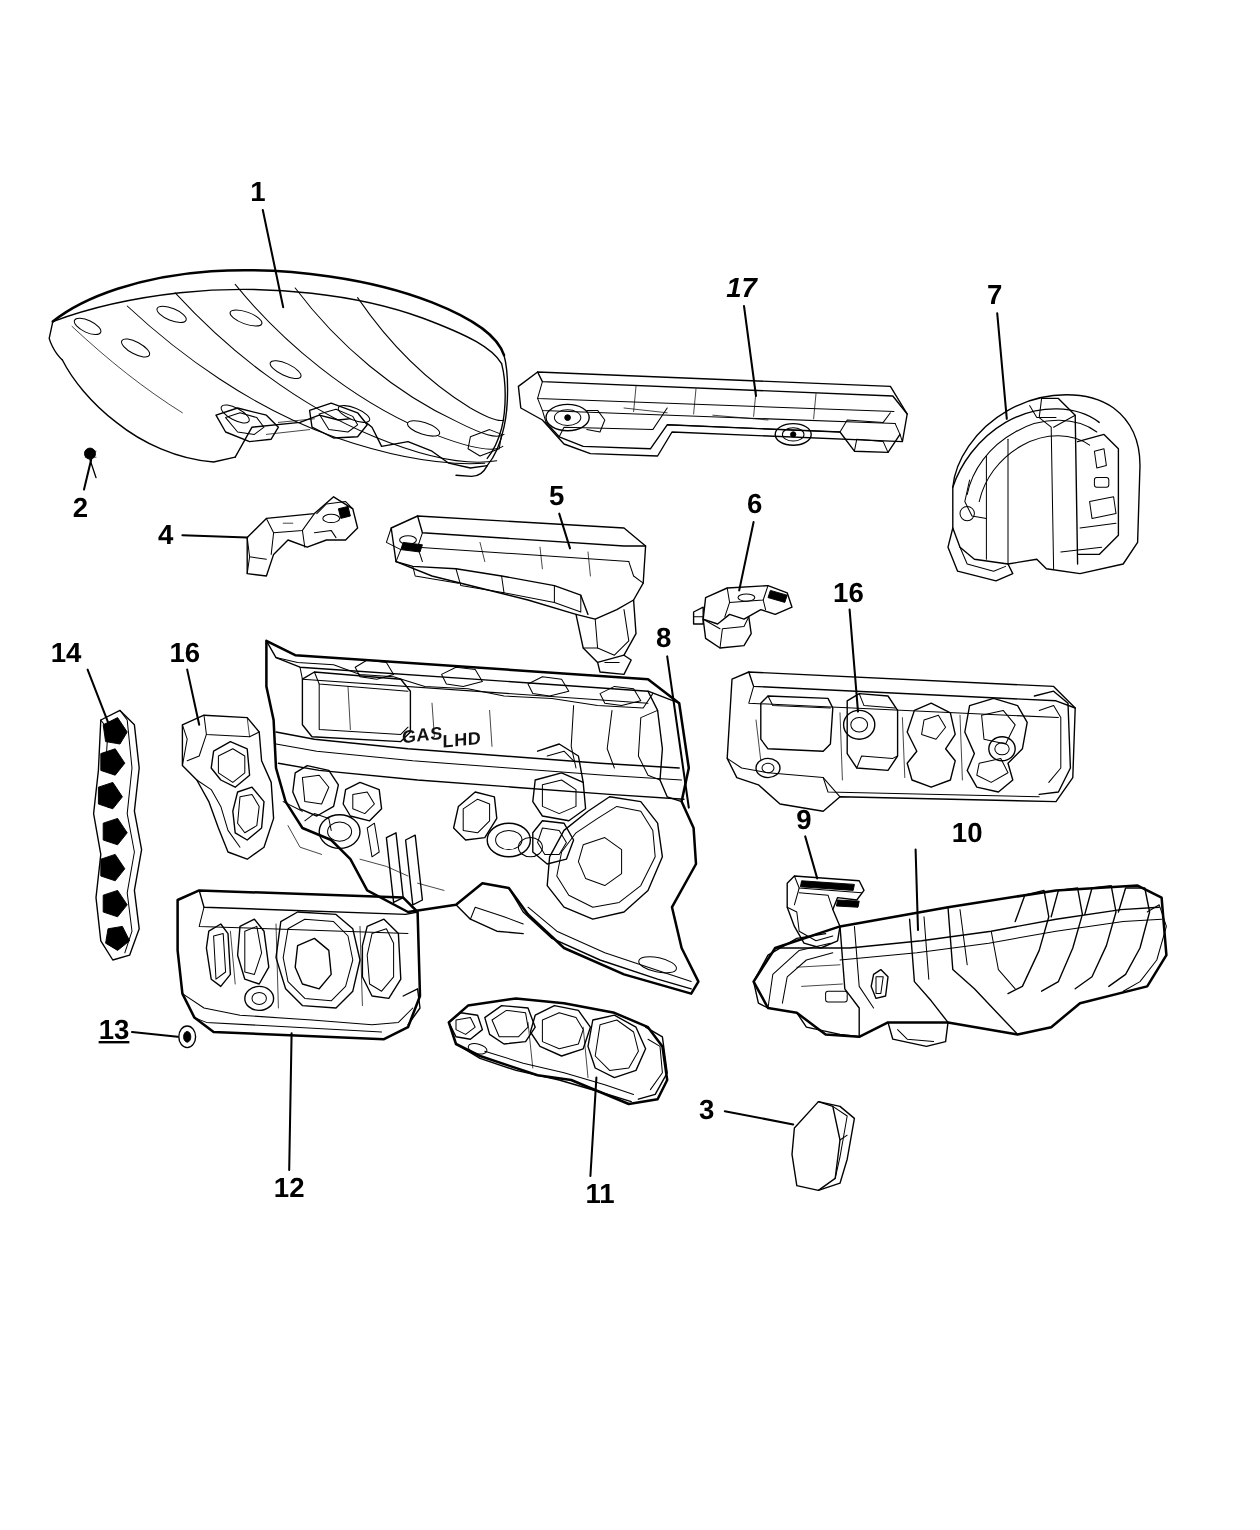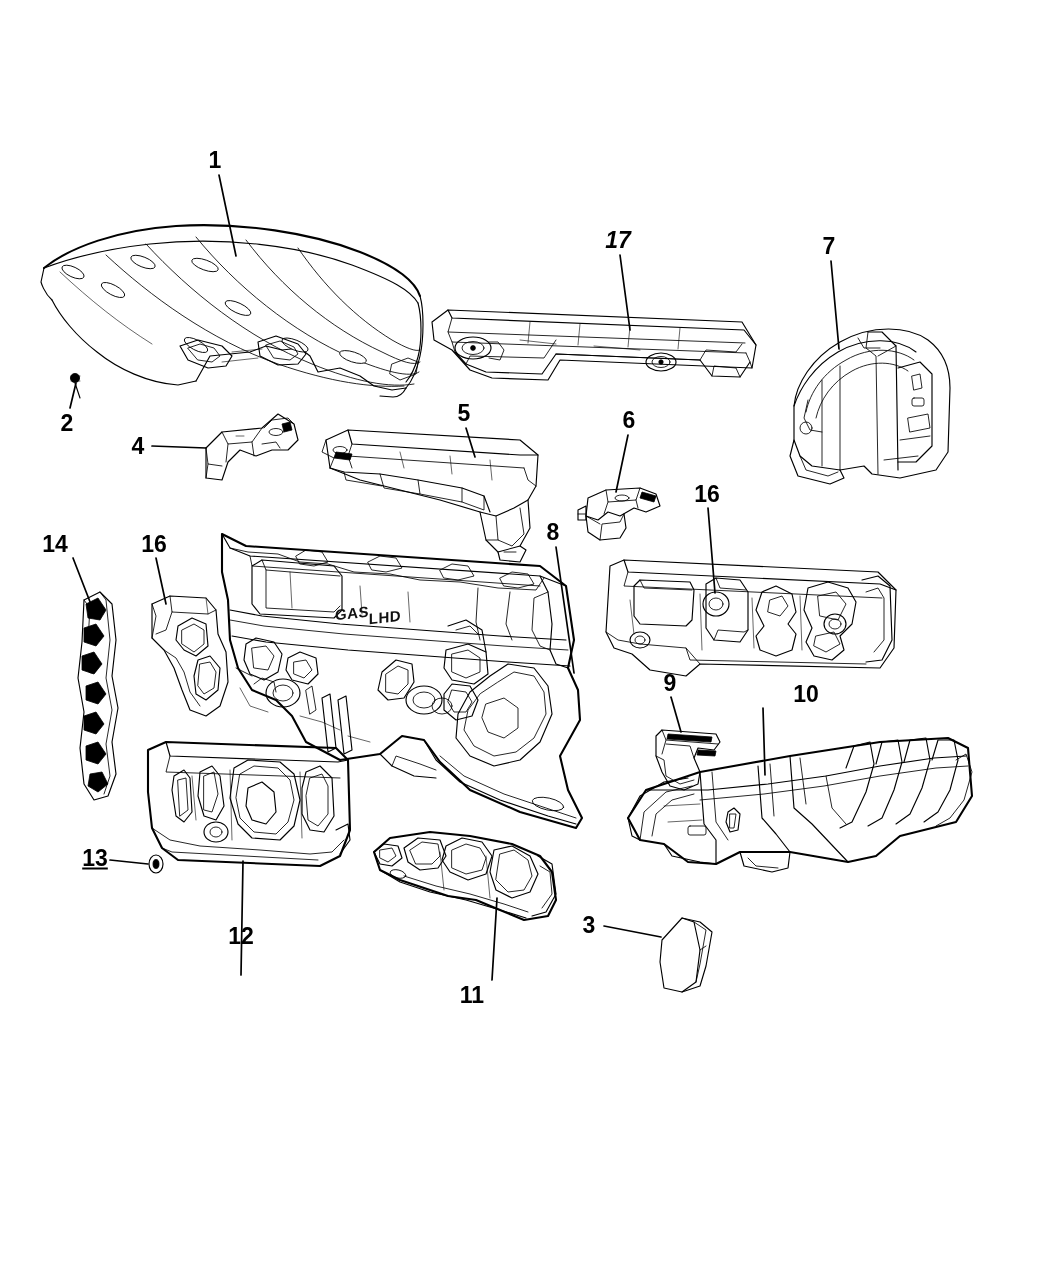--- a/index.html
+++ b/index.html
@@ -489,22 +489,22 @@
     <div class="callout-label" style="left:215px; top:160px;">1</div>
     <div class="callout-label" style="left:67px;  top:423px;">2</div>
     <div class="callout-label" style="left:589px; top:925px;">3</div>
     <div class="callout-label" style="left:138px; top:446px;">4</div>
     <div class="callout-label" style="left:464px; top:413px;">5</div>
     <div class="callout-label" style="left:629px; top:420px;">6</div>
     <div class="callout-label" style="left:829px; top:246px;">7</div>
     <div class="callout-label" style="left:553px; top:532px;">8</div>
     <div class="callout-label" style="left:670px; top:683px;">9</div>
     <div class="callout-label" style="left:806px; top:694px;">10</div>
-    <div class="callout-label" style="left:472px; top:995px;">11</div>
-    <div class="callout-label" style="left:241px; top:936px;text-align:center;">12</div>
+    <div class="callout-label" style="left:500px; top:995px;">11</div>
+    <div class="callout-label" style="left:241px; top:990px;text-align:center;">12</div>
     <div class="callout-label" style="left:95px;  top:858px;text-decoration:underline;">13</div>
     <div class="callout-label" style="left:55px;  top:544px;">14</div>
     <div class="callout-label" style="left:154px; top:544px;">16</div>
     <div class="callout-label" style="left:707px; top:494px;">16</div>
     <div class="callout-label" style="left:618px; top:240px;font-style:italic;">17</div>
   </div>
 
   <div>
     <div class="part-stamp" style="left:352px; top:613px;">GAS</div>
     <div class="part-stamp" style="left:385px; top:617px;">LHD</div>

